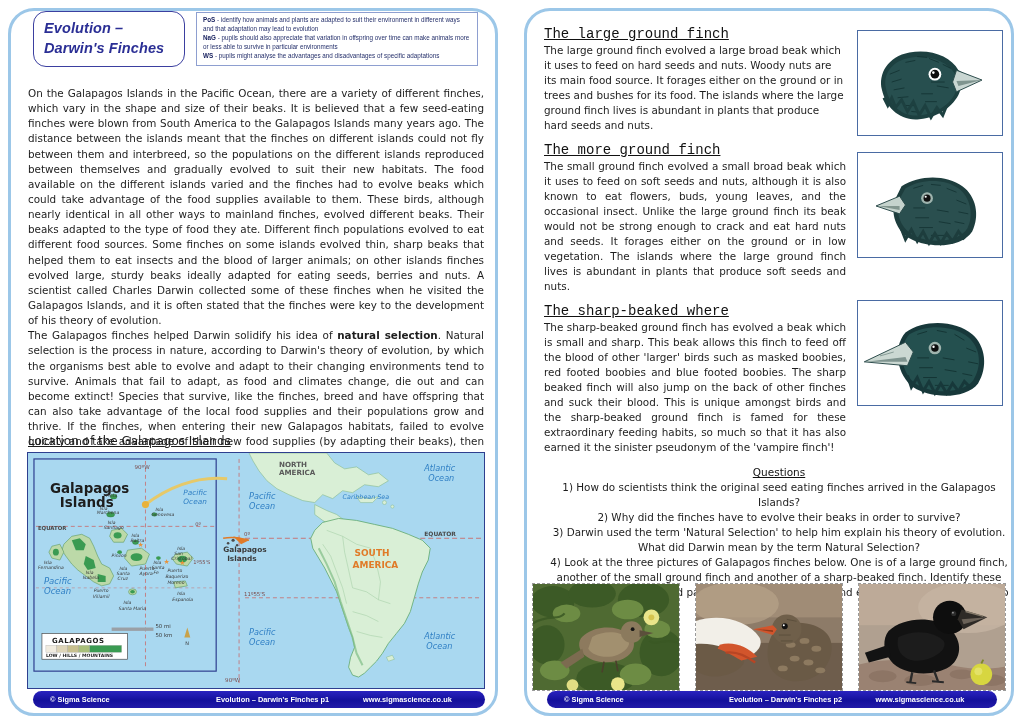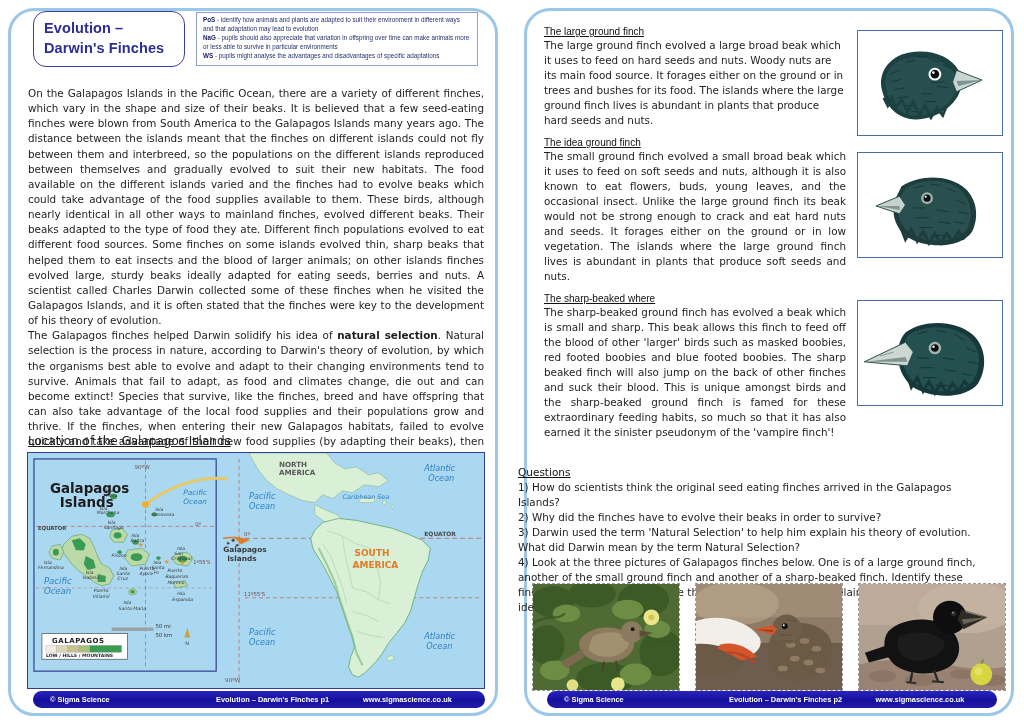--- a/index.html
+++ b/index.html
@@ -48,20 +48,21 @@
     border-radius: 13px;
     background: #ffffff;
     padding: 7px 9px 8px 10px;
   }
   .title-box .title-text {
     color: #2b2f95;
     font-weight: bold;
     font-size: 14.5px;
     line-height: 1.35;
     letter-spacing: 0.1px;
+    font-style: italic;
   }
 
   
   .pos-box {
     position: absolute;
     left: 196px;
     top: 12px;
     width: 282px;
     box-sizing: border-box;
     border: 1px solid #8e9fd0;
@@ -135,24 +136,24 @@
 
   
   .r-col {
     position: absolute;
     left: 544px;
     top: 26px;
     width: 302px;
   }
   .r-section { margin-bottom: 9px; }
   .r-head {
-    font-size: 10px;
+    font-size: 14px;
     color: #111;
     text-decoration: underline;
-    font-family: Liberation Sans, sans-serif;
+    font-family: Liberation Mono, monospace;
     margin-bottom: 1px;
   }
   .r-body {
     font-size: 10.4px;
     line-height: 1.44;
     color: #1d1d1d;
     text-align: justify;
     font-family: "DejaVu Sans", sans-serif;
   }
   .r-body.nojust { text-align: left; }
@@ -169,23 +170,24 @@
     overflow: hidden;
   }
   .finch-box svg { display: block; width: 100%; height: 100%; }
   .fb1 { top: 30px; }
   .fb2 { top: 152px; }
   .fb3 { top: 300px; }
 
   
   .questions {
     position: absolute;
-    left: 518px;
+    left: 548px;
     top: 466px;
     width: 462px;
+    text-align: center;
   }
   .q-head {
     font-size: 10.5px;
     color: #111;
     text-decoration: underline;
     font-family: "DejaVu Sans", sans-serif;
     margin-bottom: 2px;
   }
   .q-item {
     font-size: 10.4px;
@@ -442,21 +444,21 @@
     <div class="page-frame"></div>
   </div>
 </div>
 
 <div class="r-col">
   <div class="r-section">
     <div class="r-head">The large ground finch</div>
     <div class="r-body nojust">The large ground finch evolved a large broad beak which it uses to feed on hard seeds and nuts. Woody nuts are its main food source. It forages either on the ground or in trees and bushes for its food. The islands where the large ground finch lives is abundant in plants that produce hard seeds and nuts.</div>
   </div>
   <div class="r-section">
-    <div class="r-head">The idea ground finch</div>
+    <div class="r-head">The more ground finch</div>
     <div class="r-body">The small ground finch evolved a small broad beak which it uses to feed on soft seeds and nuts, although it is also known to eat flowers, buds, young leaves, and the occasional insect. Unlike the large ground finch its beak would not be strong enough to crack and eat hard nuts and seeds. It forages either on the ground or in low vegetation. The islands where the large ground finch lives is abundant in plants that produce soft seeds and nuts.</div>
   </div>
   <div class="r-section">
     <div class="r-head">The sharp-beaked where</div>
     <div class="r-body">The sharp-beaked ground finch has evolved a beak which is small and sharp. This beak allows this finch to feed off the blood of other 'larger' birds such as masked boobies, red footed boobies and blue footed boobies. The sharp beaked finch will also jump on the back of other finches and suck their blood. This is unique amongst birds and the sharp-beaked ground finch is famed for these extraordinary feeding habits, so much so that it has also earned it the sinister pseudonym of the 'vampire finch'!</div>
   </div>
 </div>
 
 <div class="finch-box fb1">
   <svg viewBox="0 0 146 106">

